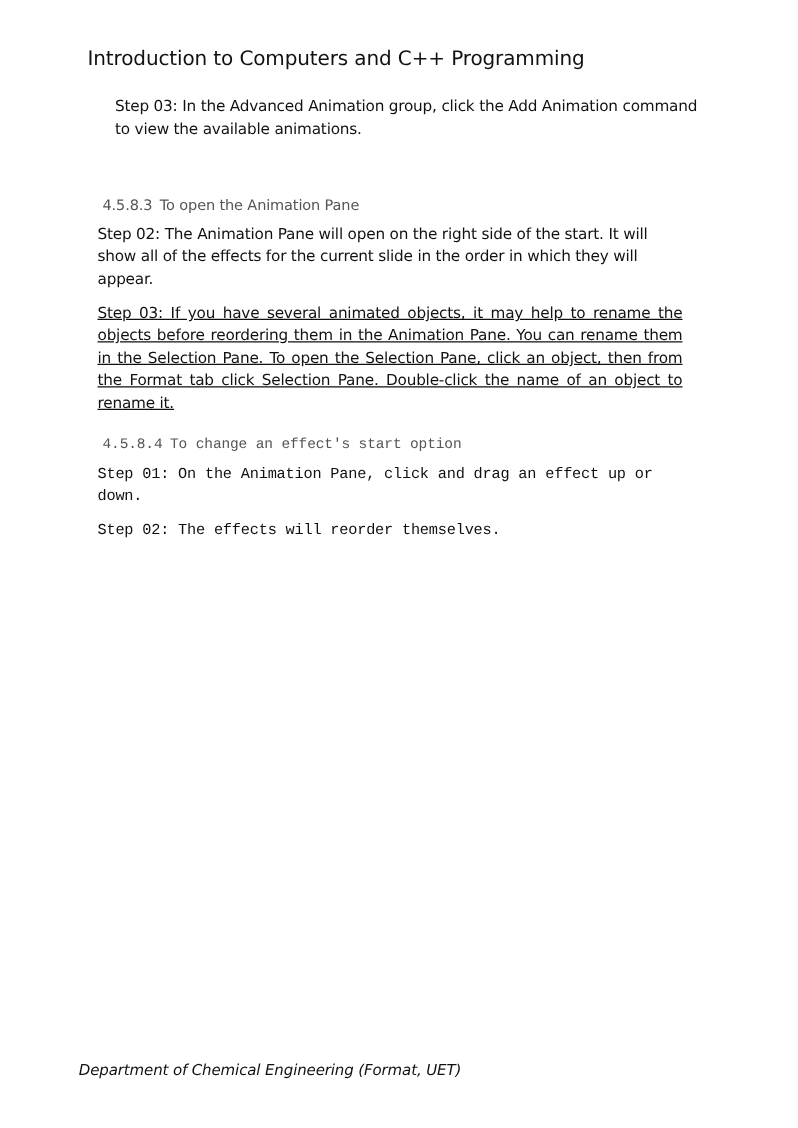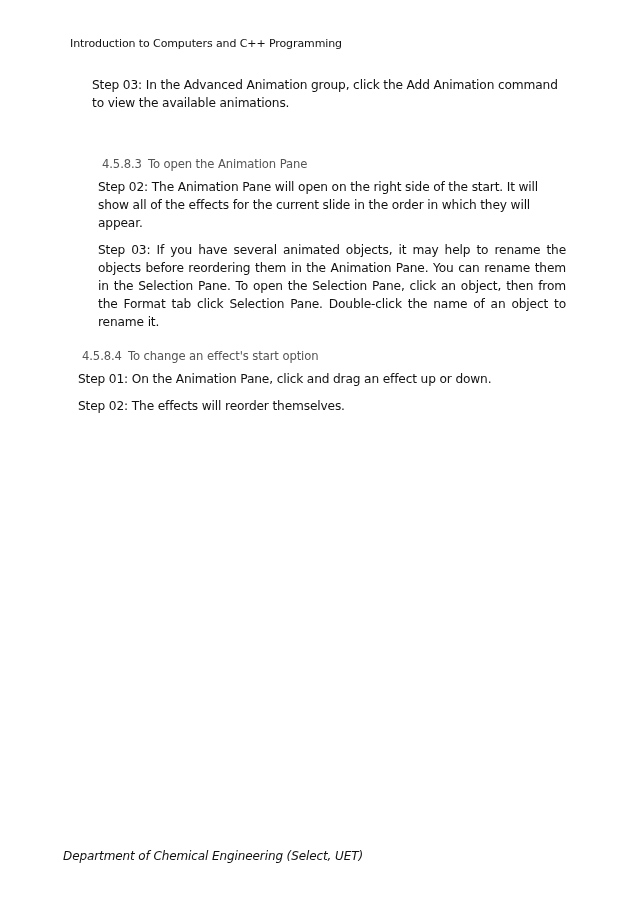--- a/index.html
+++ b/index.html
@@ -12,53 +12,54 @@
       height: 902px;
       position: relative;
       overflow: hidden;
       font-family: "DejaVu Sans", "Liberation Sans", sans-serif;
       color: #111111;
     }
     .page-header {
       position: absolute;
       left: 70px;
       top: 37px;
-      font-size: 11px;
+      font-size: 16px;
       color: #111;
       letter-spacing: -0.1px;
     }
     .content {
       position: absolute;
       left: 78px;
       top: 76px;
       width: 468px;
     }
     .para {
       font-size: 12.2px;
       line-height: 18px;
       margin: 0 0 9px 0;
       letter-spacing: -0.15px;
       word-spacing: 0px;
     }
     .para.justify {
       text-align: justify;
+      text-decoration: underline;
     }
     .subheading {
       font-size: 11.6px;
       color: #555555;
       margin: 0 0 5px 4px;
       line-height: 18px;
       letter-spacing: -0.1px;
     }
     .subheading .num {
       margin-right: 6px;
     }
     #sec1 { position: absolute; top: 0; left: 14px; width: 468px; }
-    #sec2 { position: absolute; top: 79px; left: 0; width: 468px; margin-left: 20px; }
-    #sec3 { position: absolute; top: 271px; left: 0; width: 468px; }
+    #sec2 { position: absolute; top: 79px; left: 0; width: 468px; }
+    #sec3 { position: absolute; top: 271px; left: 0; width: 468px; font-family: Liberation Mono, monospace; }
     .page-footer {
       position: absolute;
       left: 63px;
       top: 849px;
       font-size: 12px;
       font-style: italic;
       color: #111;
       letter-spacing: -0.1px;
     }
   </style>
@@ -84,13 +85,13 @@
   <div id="sec3">
     <div class="subheading">
       <span class="num">4.5.8.4</span><span>To change an effect's start option</span>
     </div>
     <p class="para">Step 01: On the Animation Pane, click and drag an effect up or down.</p>
     <p class="para">Step 02: The effects will reorder themselves.</p>
   </div>
 
 </div>
 
-<div class="page-footer">Department of Chemical Engineering (Select, UET)</div>
+<div class="page-footer">Department of Chemical Engineering (Format, UET)</div>
 
 </body></html>

